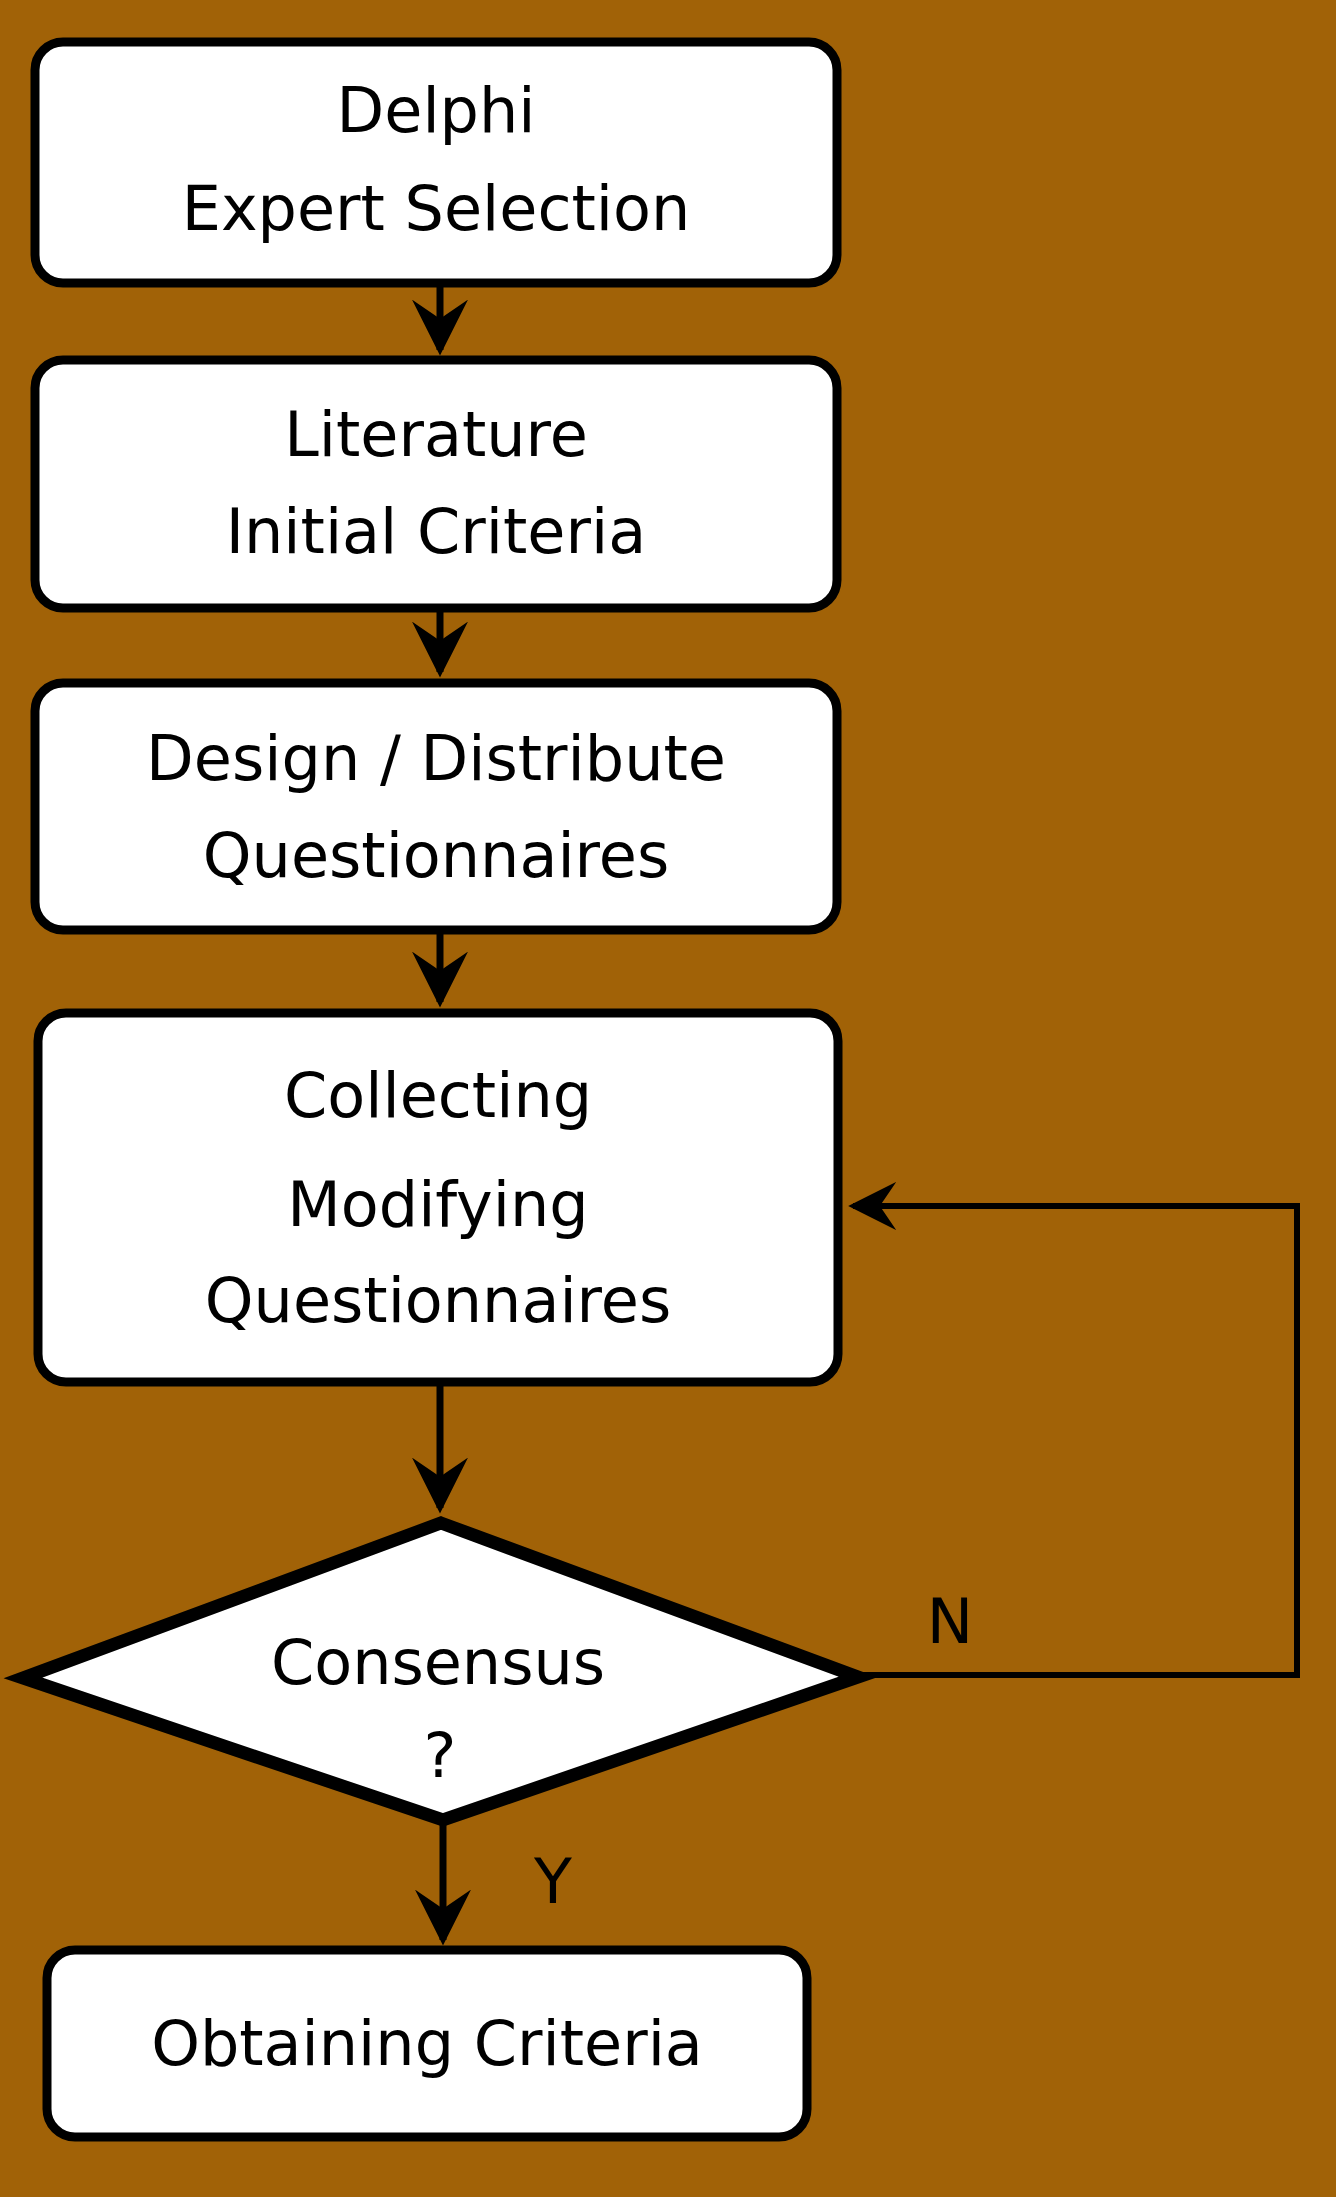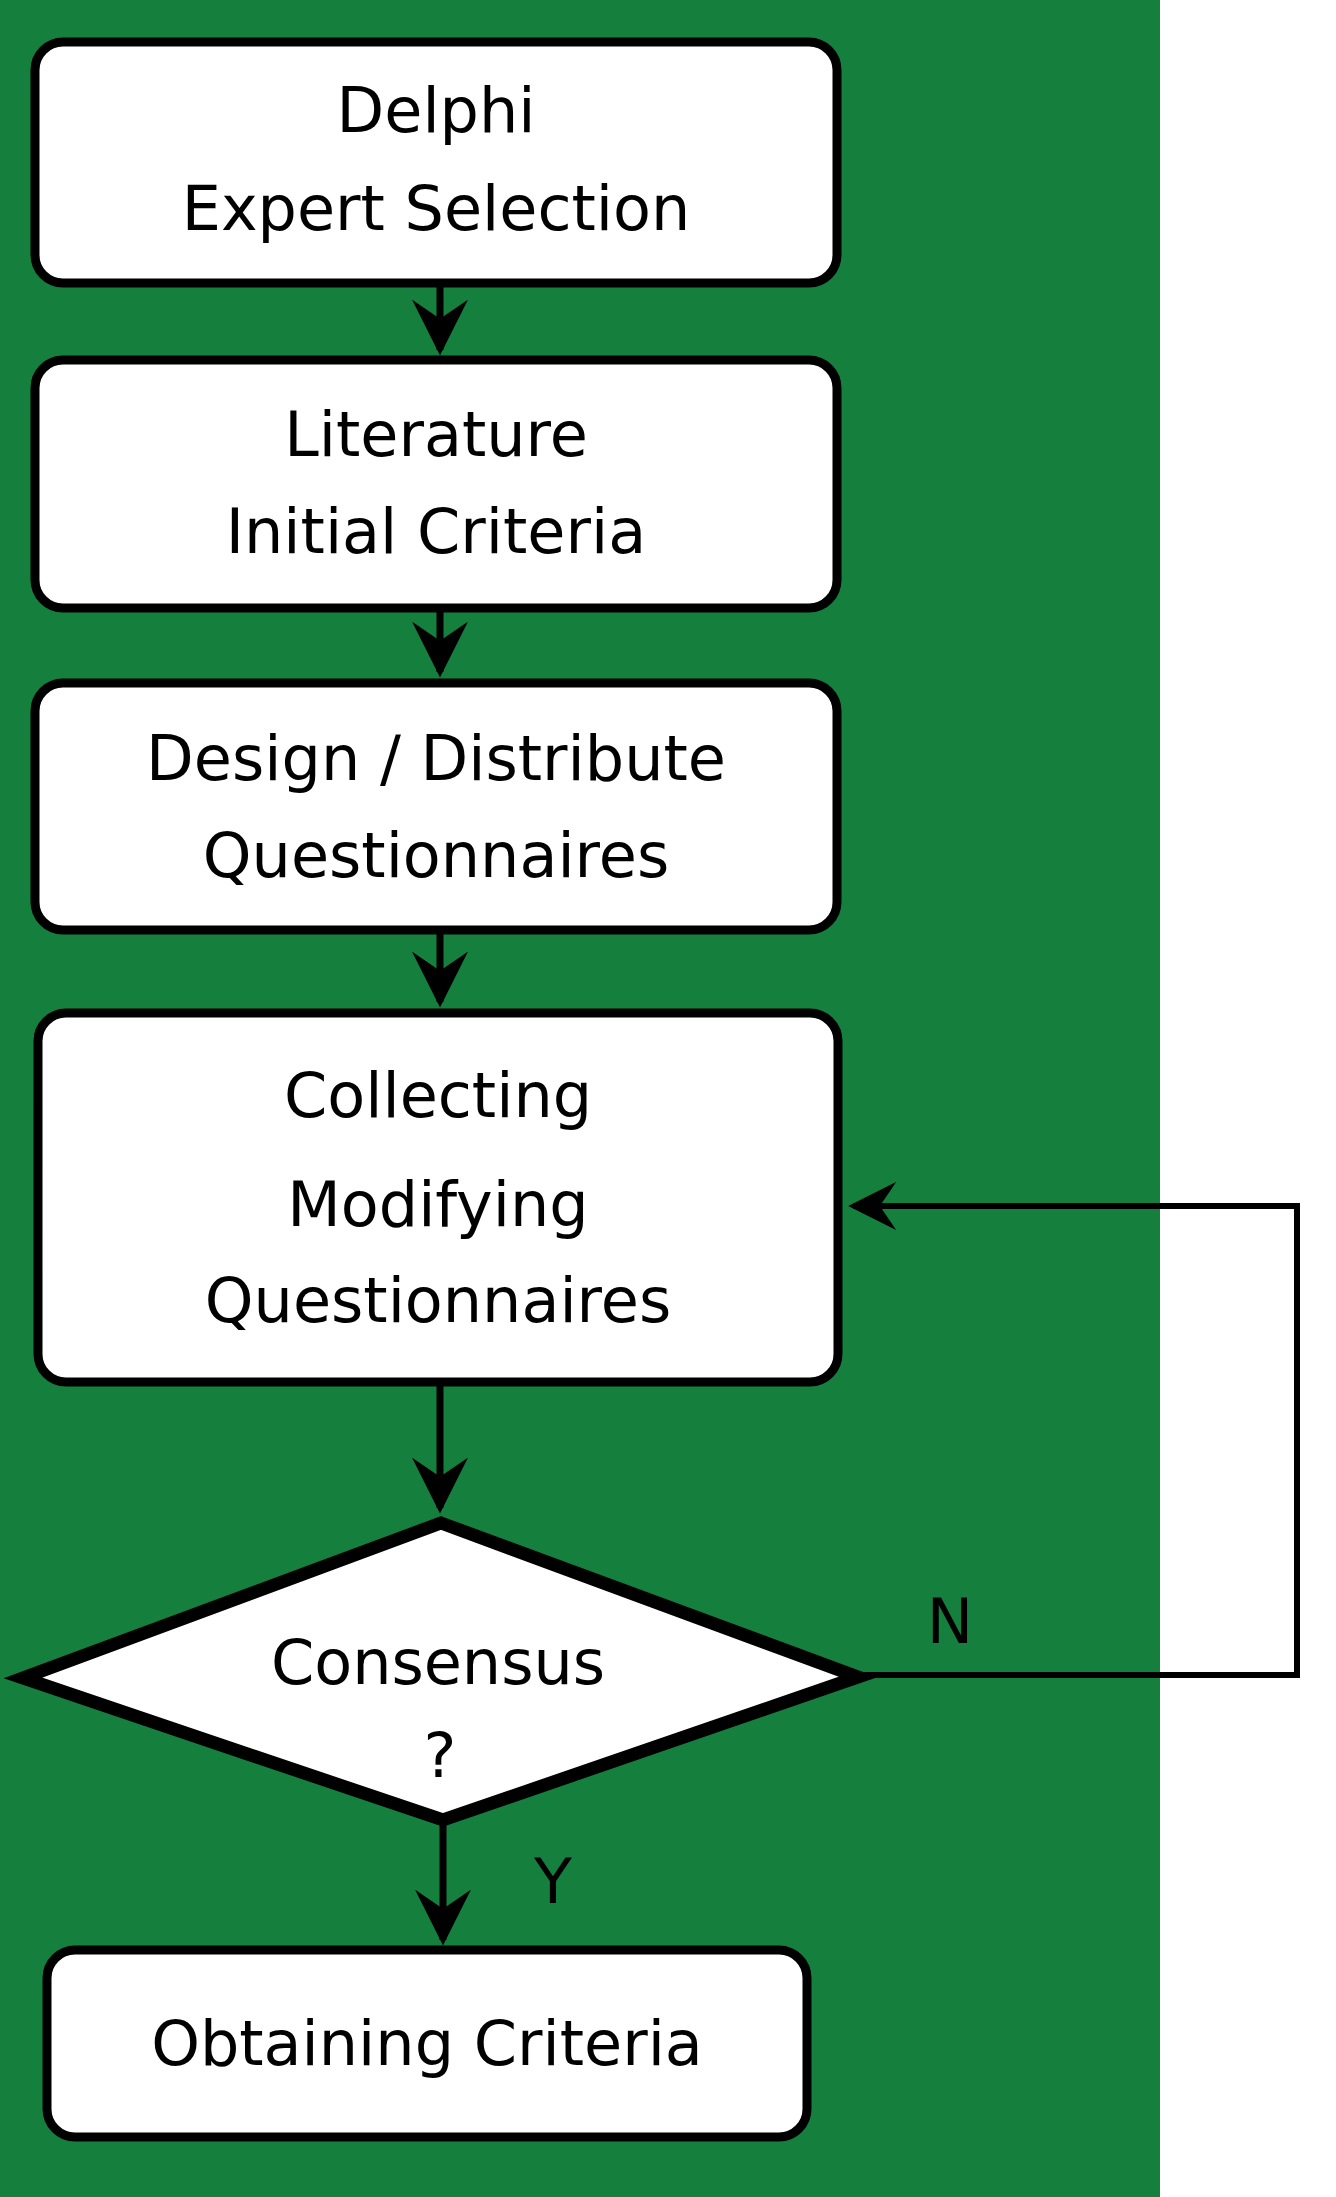--- a/index.html
+++ b/index.html
@@ -2,23 +2,23 @@
 <html><head>
 <meta charset="utf-8">
 <style>
   html, body {
     margin: 0;
     padding: 0;
     background: #ffffff;
   }
   .canvas {
     position: relative;
-    width: 1160px;
+    width: 1336px;
     height: 2197px;
-    background: #15803d;
+    background: #a16207;
     font-family: "DejaVu Sans", "Liberation Sans", sans-serif;
   }
   svg { display: block; }
   .node {
     fill: #ffffff;
     stroke: #000000;
     stroke-width: 9;
   }
   .decision {
     fill: #ffffff;

